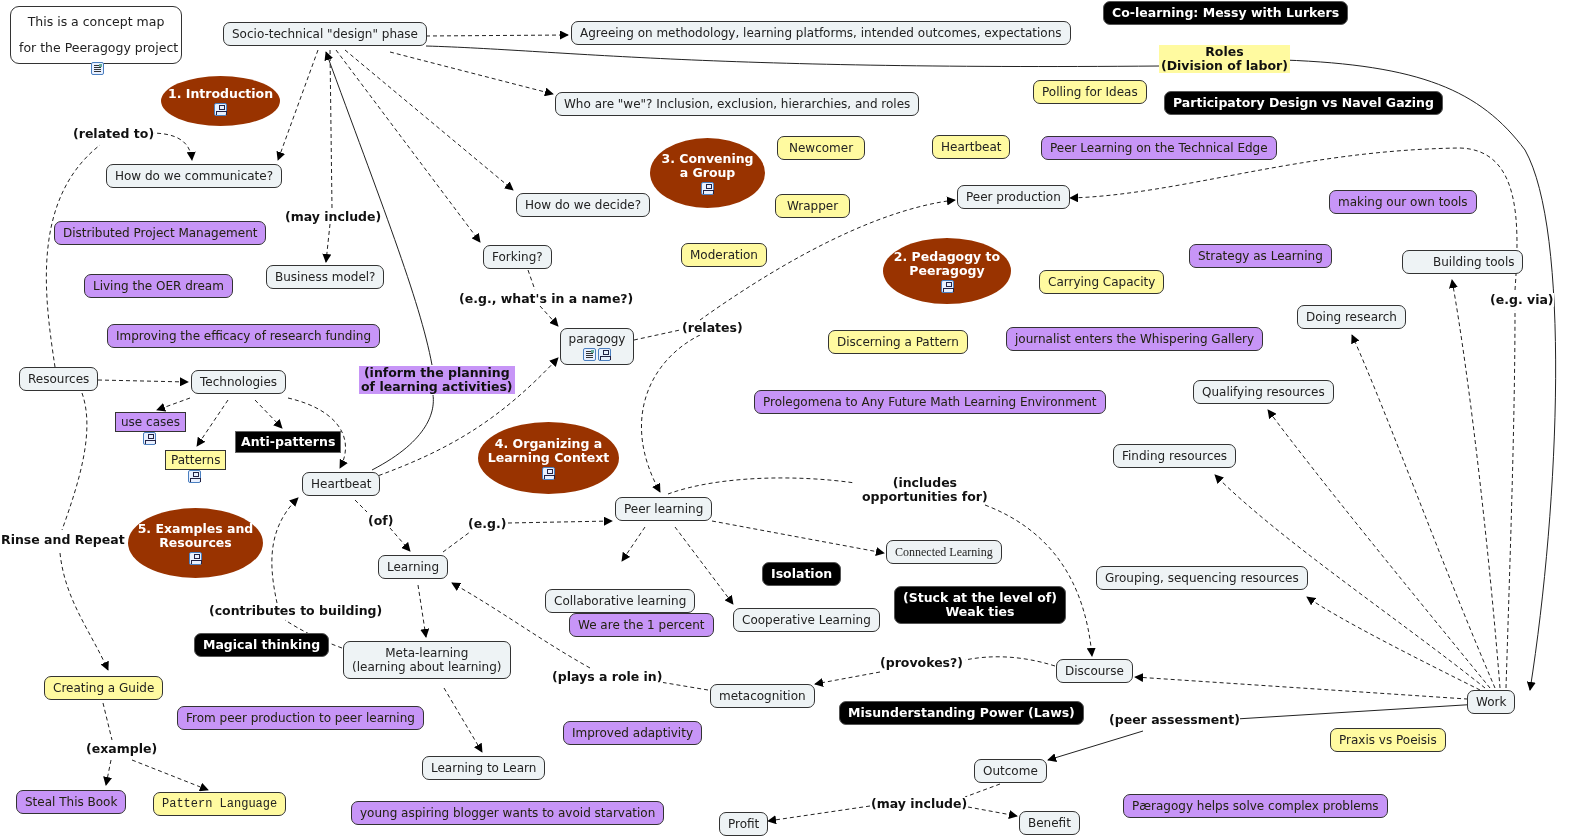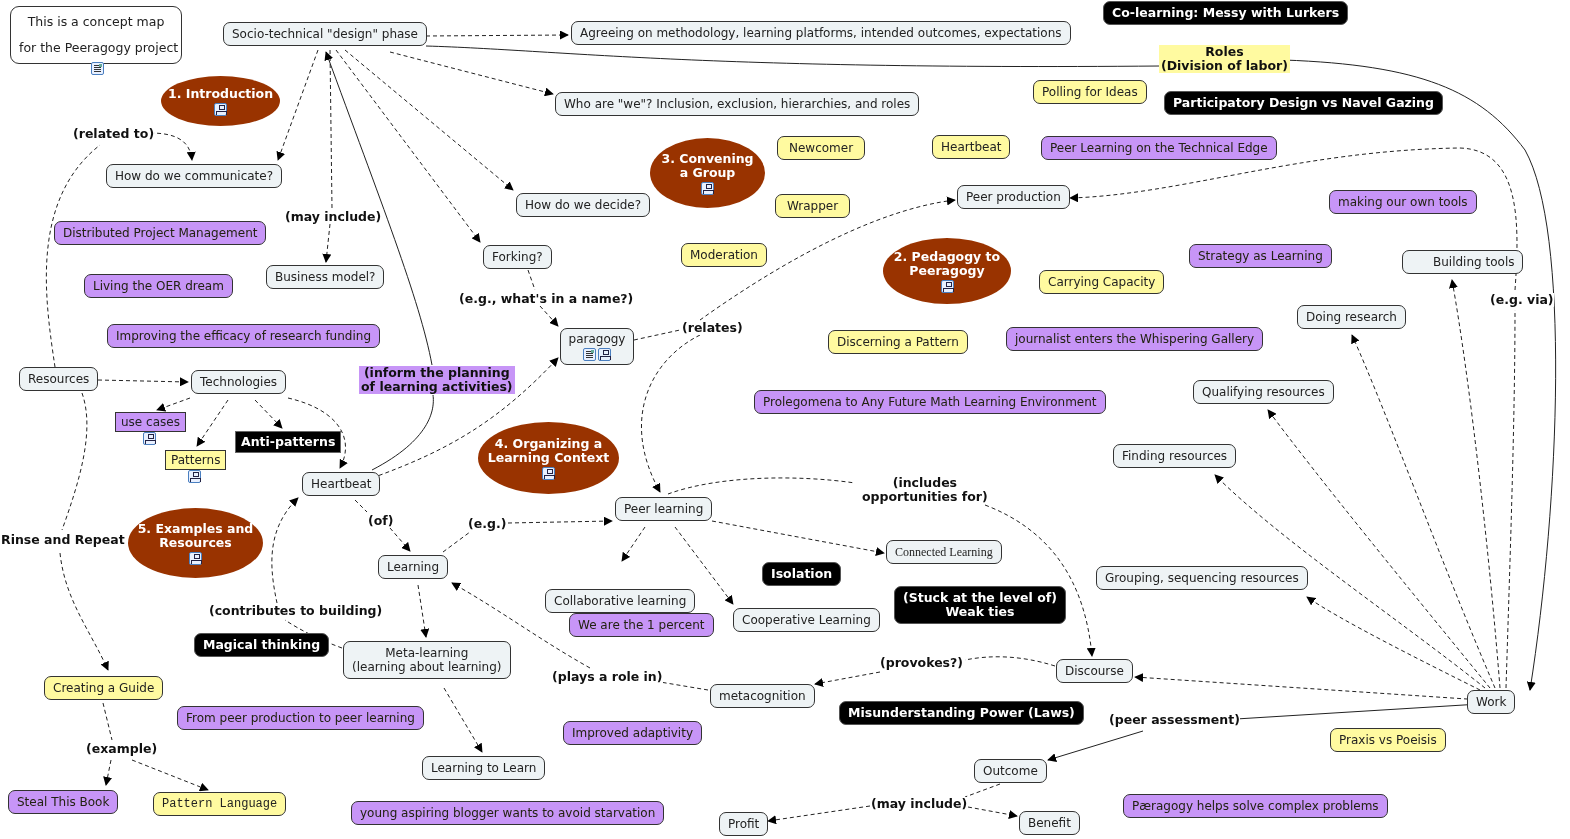--- a/index.html
+++ b/index.html
@@ -196,21 +196,21 @@
 <div class="node purple" style="left:107px;top:324px;">Improving the efficacy of research funding</div>
 <div class="node purple" style="left:1041px;top:136px;">Peer Learning on the Technical Edge</div>
 <div class="node purple" style="left:1329px;top:190px;">making our own tools</div>
 <div class="node purple" style="left:1189px;top:244px;">Strategy as Learning</div>
 <div class="node purple" style="left:1006px;top:327px;">journalist enters the Whispering Gallery</div>
 <div class="node purple" style="left:754px;top:390px;">Prolegomena to Any Future Math Learning Environment</div>
 <div class="node purple" style="left:569px;top:613px;">We are the 1 percent</div>
 <div class="node purple" style="left:177px;top:706px;">From peer production to peer learning</div>
 <div class="node purple" style="left:563px;top:721px;">Improved adaptivity</div>
 <div class="node purple" style="left:351px;top:801px;">young aspiring blogger wants to avoid starvation</div>
-<div class="node purple" style="left:8px;top:790px;text-align:center;">Steal This Book</div>
+<div class="node purple" style="left:16px;top:790px;text-align:center;">Steal This Book</div>
 <div class="node purple" style="left:1123px;top:794px;">Pæragogy helps solve complex problems</div>
 <div class="node sq-purple" style="left:115px;top:412px;text-align:center;">
   <span>use cases</span>
 </div>
 <span class="ico map" style="position:absolute;left:142px;top:430px;"></span>
 
 <div class="node yellow" style="left:1033px;top:80px;">Polling for Ideas</div>
 <div class="node yellow" style="left:777px;top:136px;padding:4px 11px;">Newcomer</div>
 <div class="node yellow" style="left:932px;top:135px;">Heartbeat</div>
 <div class="node yellow" style="left:775px;top:194px;padding:4px 11px;">Wrapper</div>

